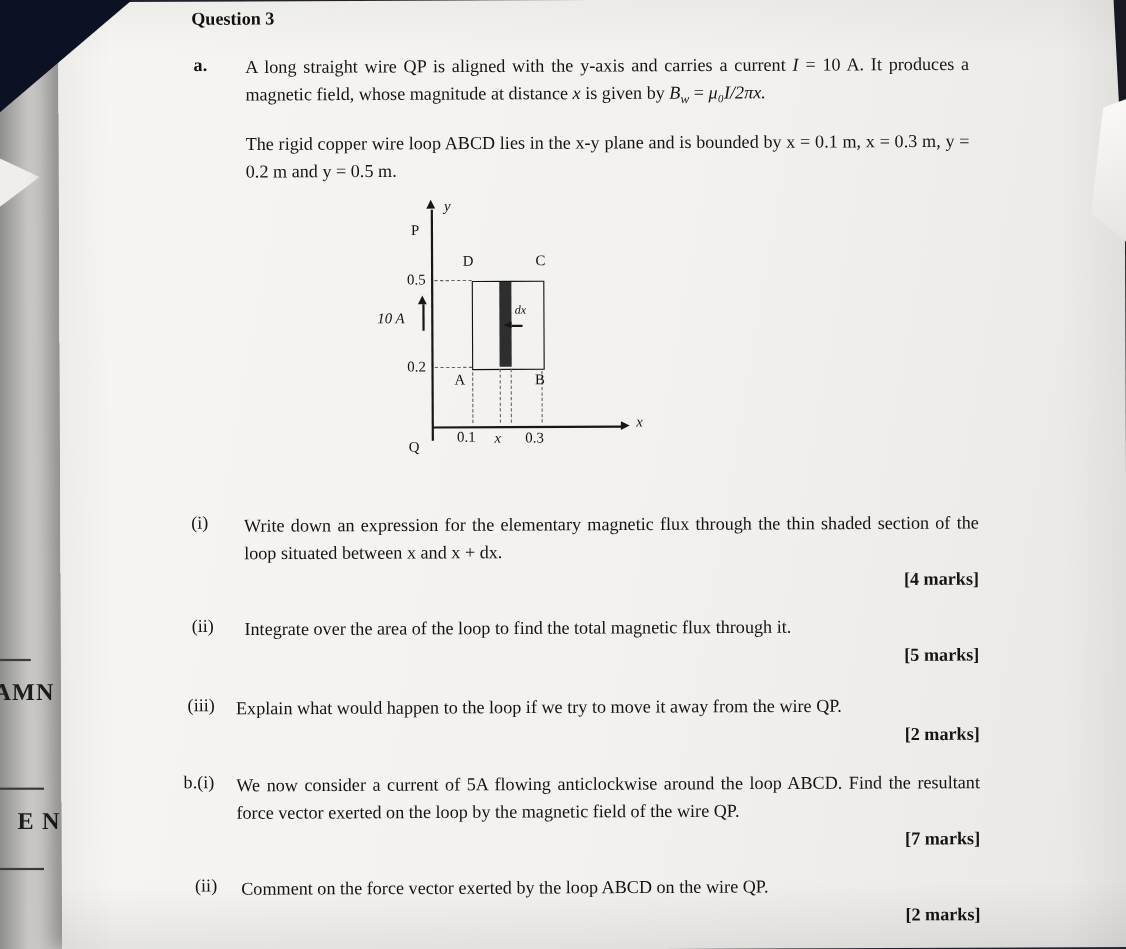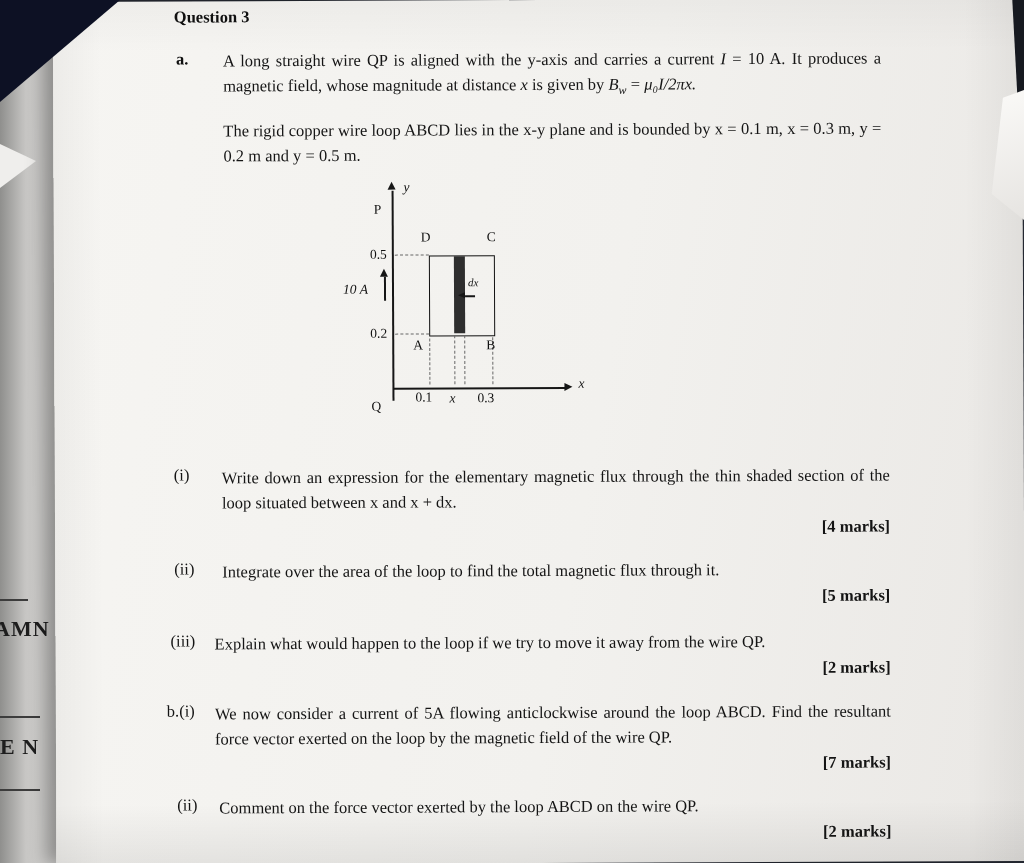--- a/index.html
+++ b/index.html
@@ -62,21 +62,21 @@
 </style>
 </head>
 <body>
 
 <div id="stage">
 
   <div class="left-stack">
     <div class="edge-line" style="top:599px;width:28px;"></div>
     <div class="frag" style="left:-6px;top:616px;">AMN</div>
     <div class="edge-line" style="top:716px;width:40px;"></div>
-    <div class="frag" style="left:0px;top:734px;">E N</div>
+    <div class="frag" style="left:16px;top:734px;">E N</div>
     <div class="edge-line" style="top:789px;width:40px;"></div>
     <div class="white-sliver"></div>
   </div>
 
   <div class="paper">
 
     <h1 class="title">Question 3</h1>
 
     <div class="a-label">a.</div>
 

